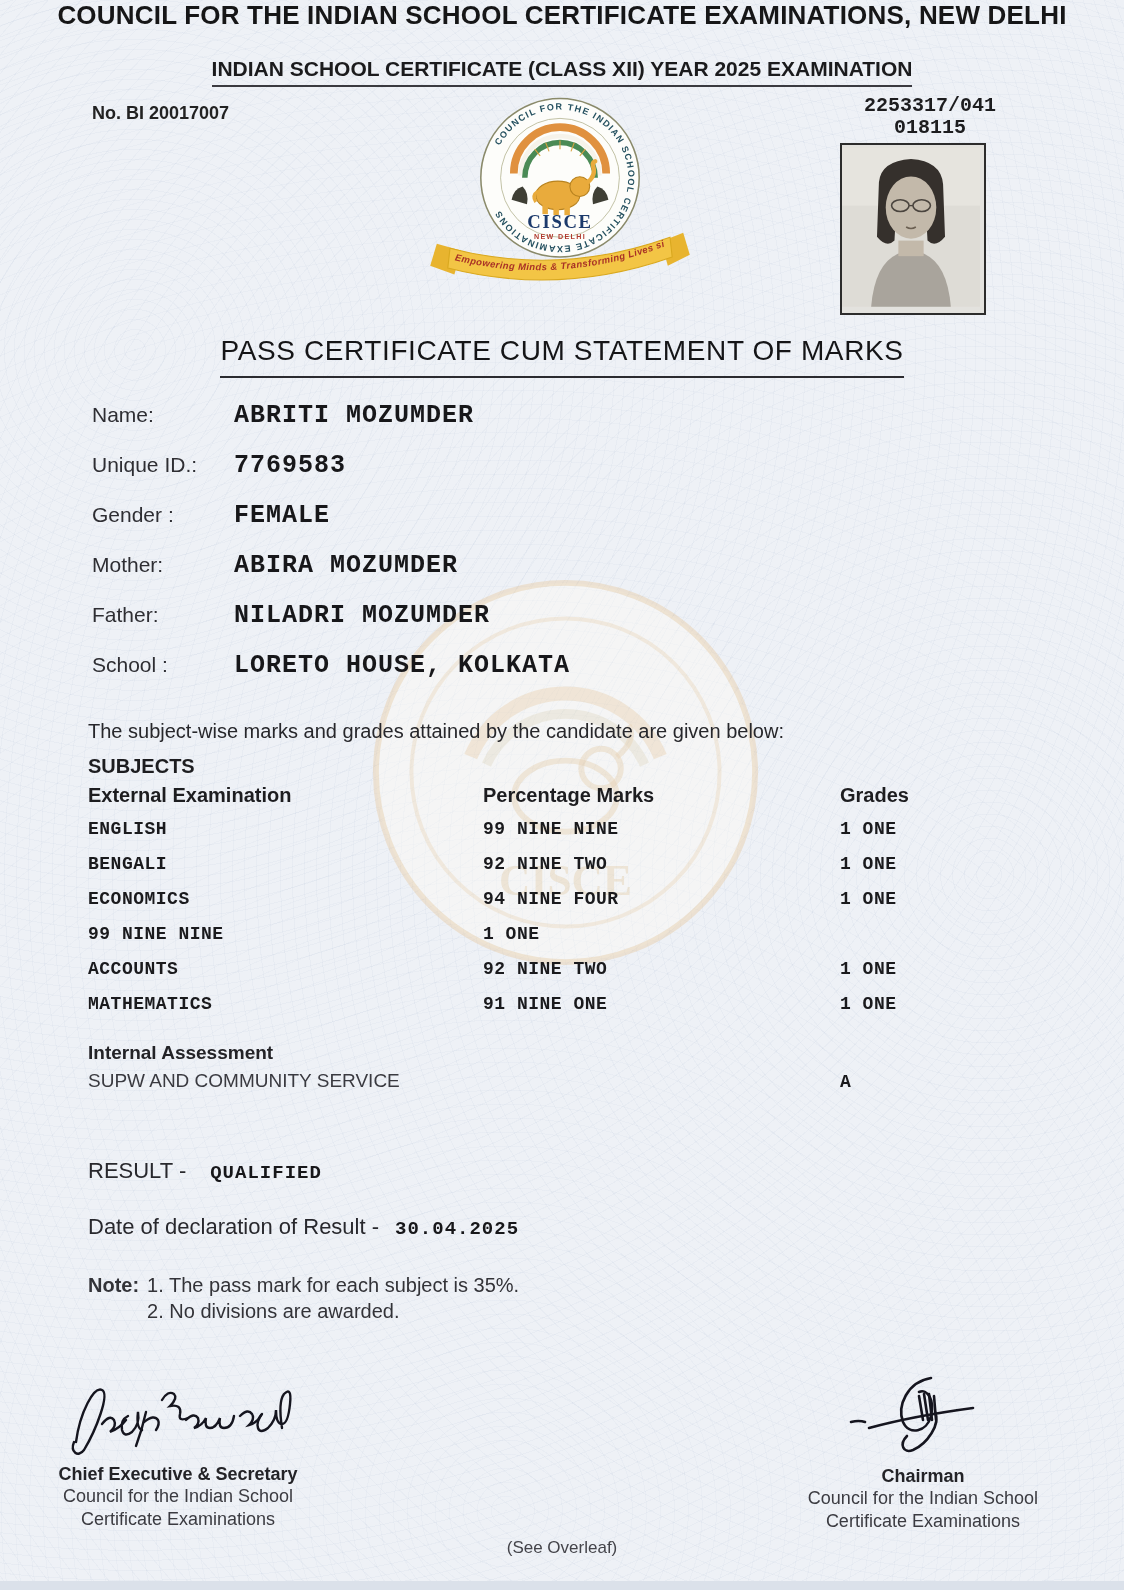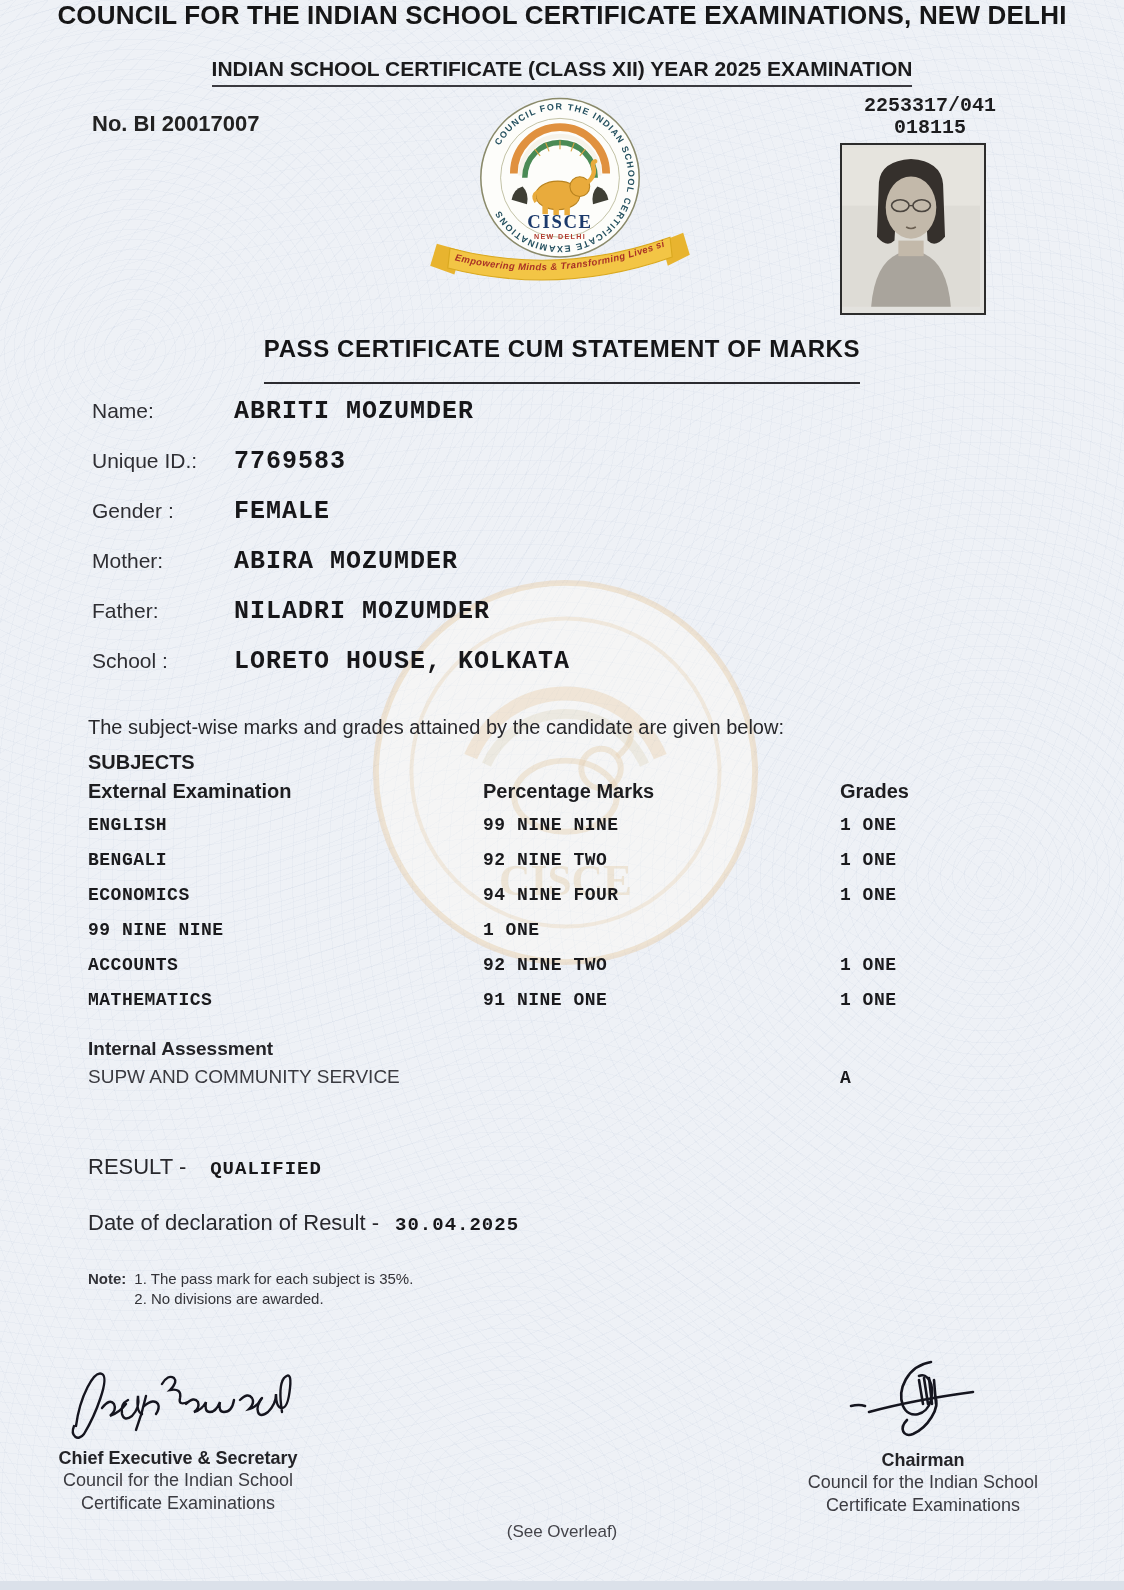--- a/index.html
+++ b/index.html
@@ -14,29 +14,29 @@
     color:#1c1c1e;
   }
   .content{position:relative;z-index:2;}
   
   .hdr{text-align:center;}
   .hdr-line1{font-size:26px;font-weight:bold;letter-spacing:.2px;color:#161617;}
   .hdr-line2{display:inline-block;font-size:21px;font-weight:bold;margin-top:8px;
              padding-bottom:4px;border-bottom:2px solid #3a3a40;color:#1b1b1d;}
   
   .idrow{position:relative;height:242px;}
-  .certno{position:absolute;left:92px;top:24px;font-size:22px;font-weight:bold;color:#222;}
+  .certno{position:absolute;left:92px;top:16px;font-size:18px;font-weight:bold;color:#222;}
   .logo-wrap{position:absolute;left:428px;top:-6px;width:264px;height:240px;}
   .numbers{position:absolute;right:128px;top:8px;text-align:center;
            font-family:"Liberation Mono",monospace;font-weight:bold;font-size:20px;line-height:1.1;color:#1d1d1f;}
   .photo{position:absolute;right:138px;top:56px;width:142px;height:168px;border:2px solid #2c2c2c;background:#e3e2de;}
   
   .title{margin-top:6px;text-align:center;}
-  .title span{font-size:24px;font-weight:bold;letter-spacing:.6px;color:#151517;
-              border-bottom:2.5px solid #2b2b30;padding-bottom:20px;}
+  .title span{font-size:28px;font-weight:normal;letter-spacing:.6px;color:#151517;
+              border-bottom:2.5px solid #2b2b30;padding-bottom:10px;}
   
   .fields{margin:34px 0 0 92px;}
   .field{display:flex;align-items:baseline;margin-bottom:21px;}
   .field .lab{width:142px;font-size:21px;color:#2e2e33;}
   .field .val{font-family:"Liberation Mono",monospace;font-weight:bold;font-size:25px;
               letter-spacing:1px;color:#17171a;}
   
   .intro{margin:40px 0 0 88px;font-size:20px;color:#27272b;}
   .subjects-h{margin:12px 0 0 88px;font-size:20px;font-weight:bold;color:#1d1d20;}
   .tbl{margin:6px 0 0 88px;width:950px;}
@@ -55,21 +55,21 @@
   
   .result{margin:66px 0 0 88px;display:flex;align-items:baseline;}
   .result .lab{font-size:22px;color:#28282d;}
   .result .val{margin-left:24px;font-family:"Liberation Mono",monospace;font-weight:bold;
                font-size:19px;letter-spacing:1px;color:#17171a;}
   .decl{margin:30px 0 0 88px;display:flex;align-items:baseline;}
   .decl .lab{font-size:22px;color:#28282d;}
   .decl .val{margin-left:16px;font-family:"Liberation Mono",monospace;font-weight:bold;
              font-size:19px;letter-spacing:1px;color:#17171a;}
   
-  .note{margin:34px 0 0 88px;display:flex;font-size:15px;color:#333338;}
+  .note{margin:34px 0 0 88px;display:flex;font-size:20px;color:#333338;}
   .note .nlab{font-weight:bold;margin-right:8px;}
   .note .nlines div{margin-bottom:3px;}
   
   .sigrow{margin-top:46px;display:flex;justify-content:space-between;padding:0 86px 0 58px;}
   .sigblock{text-align:center;}
   .sigblock svg{display:block;margin:0 auto;}
   .sigtitle{font-size:18px;font-weight:bold;color:#232327;margin-top:2px;}
   .sigorg{font-size:18px;color:#3b3b41;line-height:1.3;}
   .footer{text-align:center;font-size:17px;color:#44444a;margin-top:4px;}
   .bottom-strip{position:absolute;bottom:0;left:0;width:100%;height:9px;background:#dbe1ea;z-index:3;}

